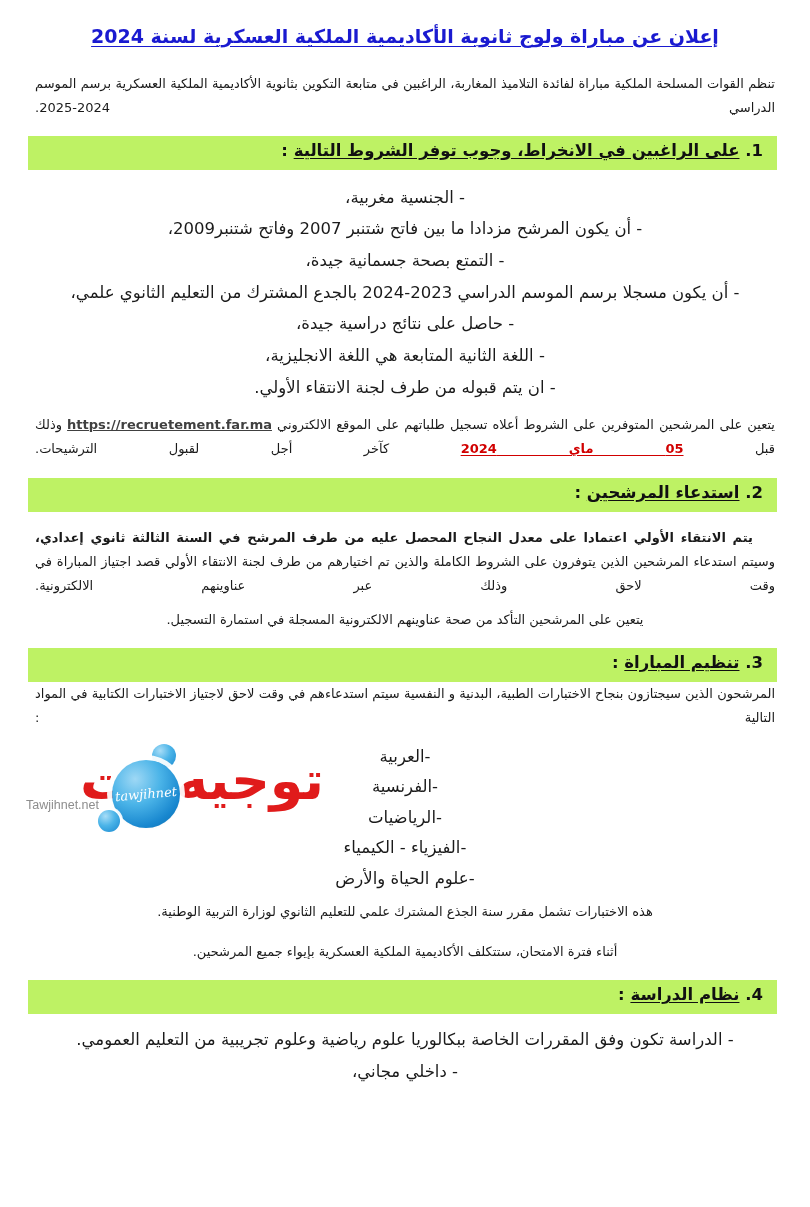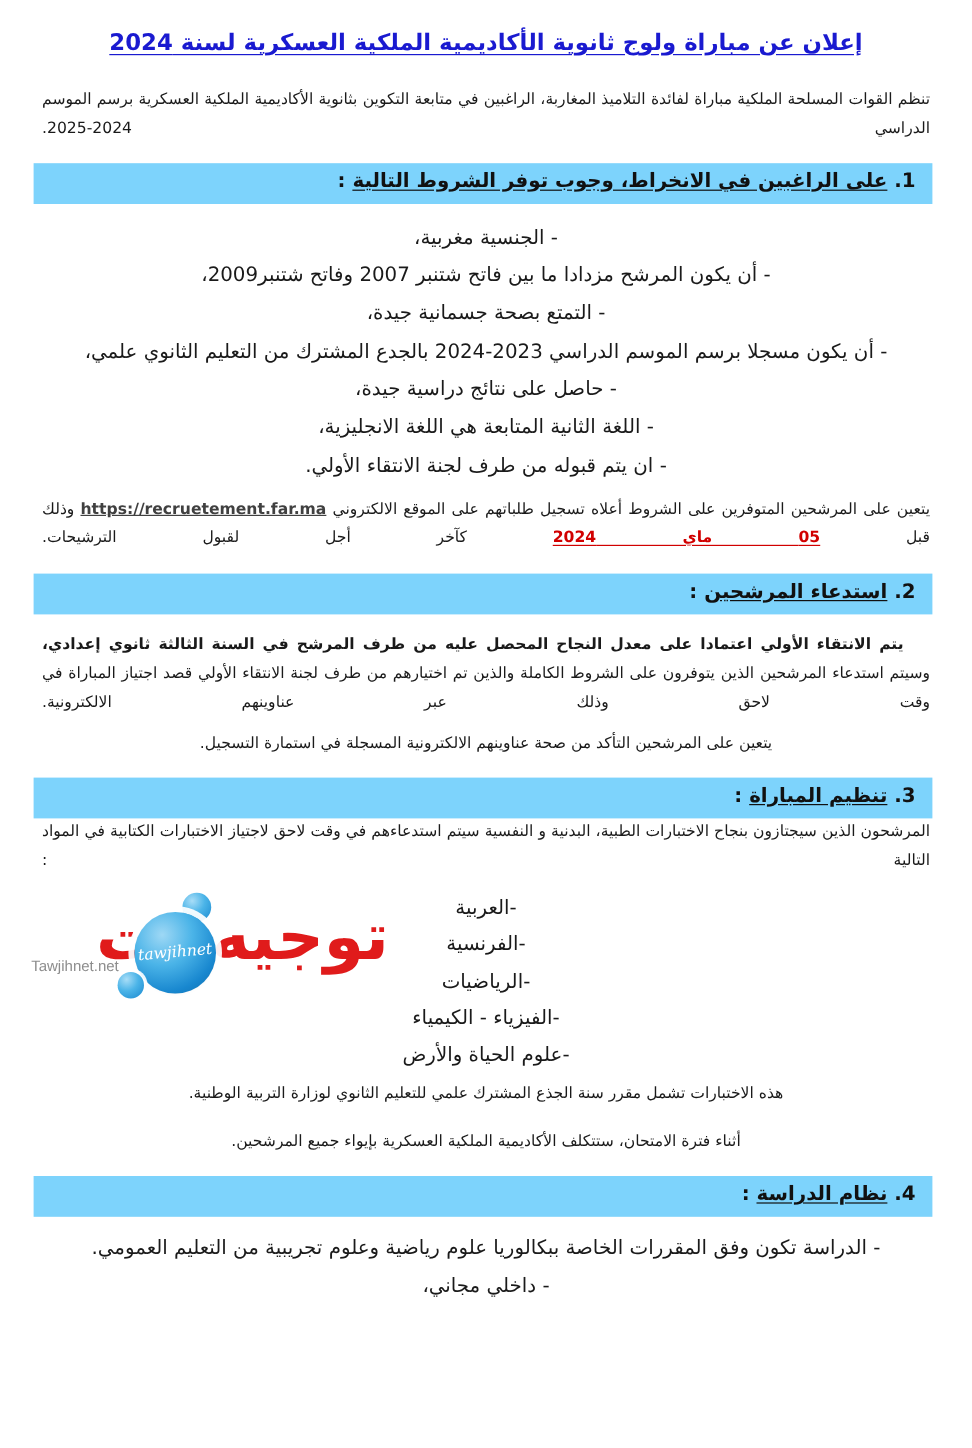--- a/index.html
+++ b/index.html
@@ -53,21 +53,21 @@
   .para.center-last {
     text-align: justify;
     text-align-last: center;
   }
   .indent-para {
     text-indent: 22px;
   }
 
   
   .section-band {
-    background: #7dd3fc;
+    background: #bef264;
     margin: 16px 13px 0 8px;
     padding: 5px 14px 10px 10px;
     min-height: 30px;
     box-sizing: border-box;
   }
   .section-band .band-text {
     font-size: 16.5px;
     font-weight: bold;
     color: #111111;
     display: inline-block;

